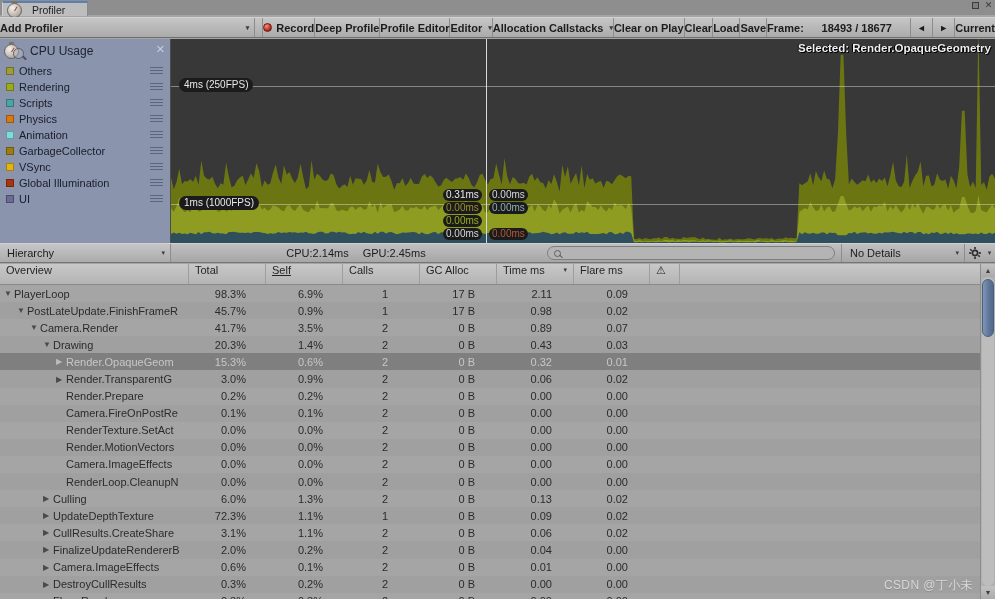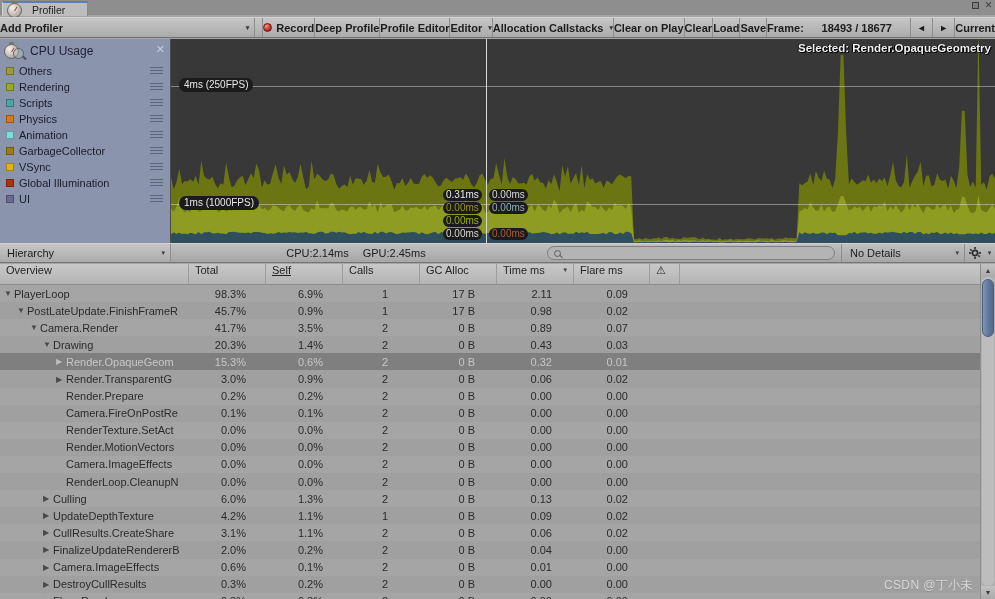--- a/index.html
+++ b/index.html
@@ -609,21 +609,21 @@
         <div class="cell c-num" style="width: 77px; padding-right: 22px;">0 B</div>
         <div class="cell c-num" style="width: 77px; padding-right: 22px;">0.13</div>
         <div class="cell c-num" style="width: 76px; padding-right: 22px;">0.02</div>
         <div class="cell" style="width: 30px;"></div>
       </div>
       <div class="row alt">
         <div class="cell c-name" style="width: 189px; padding-left: 43px;">
           <span class="tri">▶</span>
           <span>UpdateDepthTexture</span>
         </div>
-        <div class="cell c-num" style="width: 77px; padding-right: 20px;">4.2%</div>
+        <div class="cell c-num" style="width: 77px; padding-right: 20px;">72.3%</div>
         <div class="cell c-num" style="width: 77px; padding-right: 20px;">1.1%</div>
         <div class="cell c-num" style="width: 77px; padding-right: 32px;">1</div>
         <div class="cell c-num" style="width: 77px; padding-right: 22px;">0 B</div>
         <div class="cell c-num" style="width: 77px; padding-right: 22px;">0.09</div>
         <div class="cell c-num" style="width: 76px; padding-right: 22px;">0.02</div>
         <div class="cell" style="width: 30px;"></div>
       </div>
       <div class="row">
         <div class="cell c-name" style="width: 189px; padding-left: 43px;">
           <span class="tri">▶</span>

